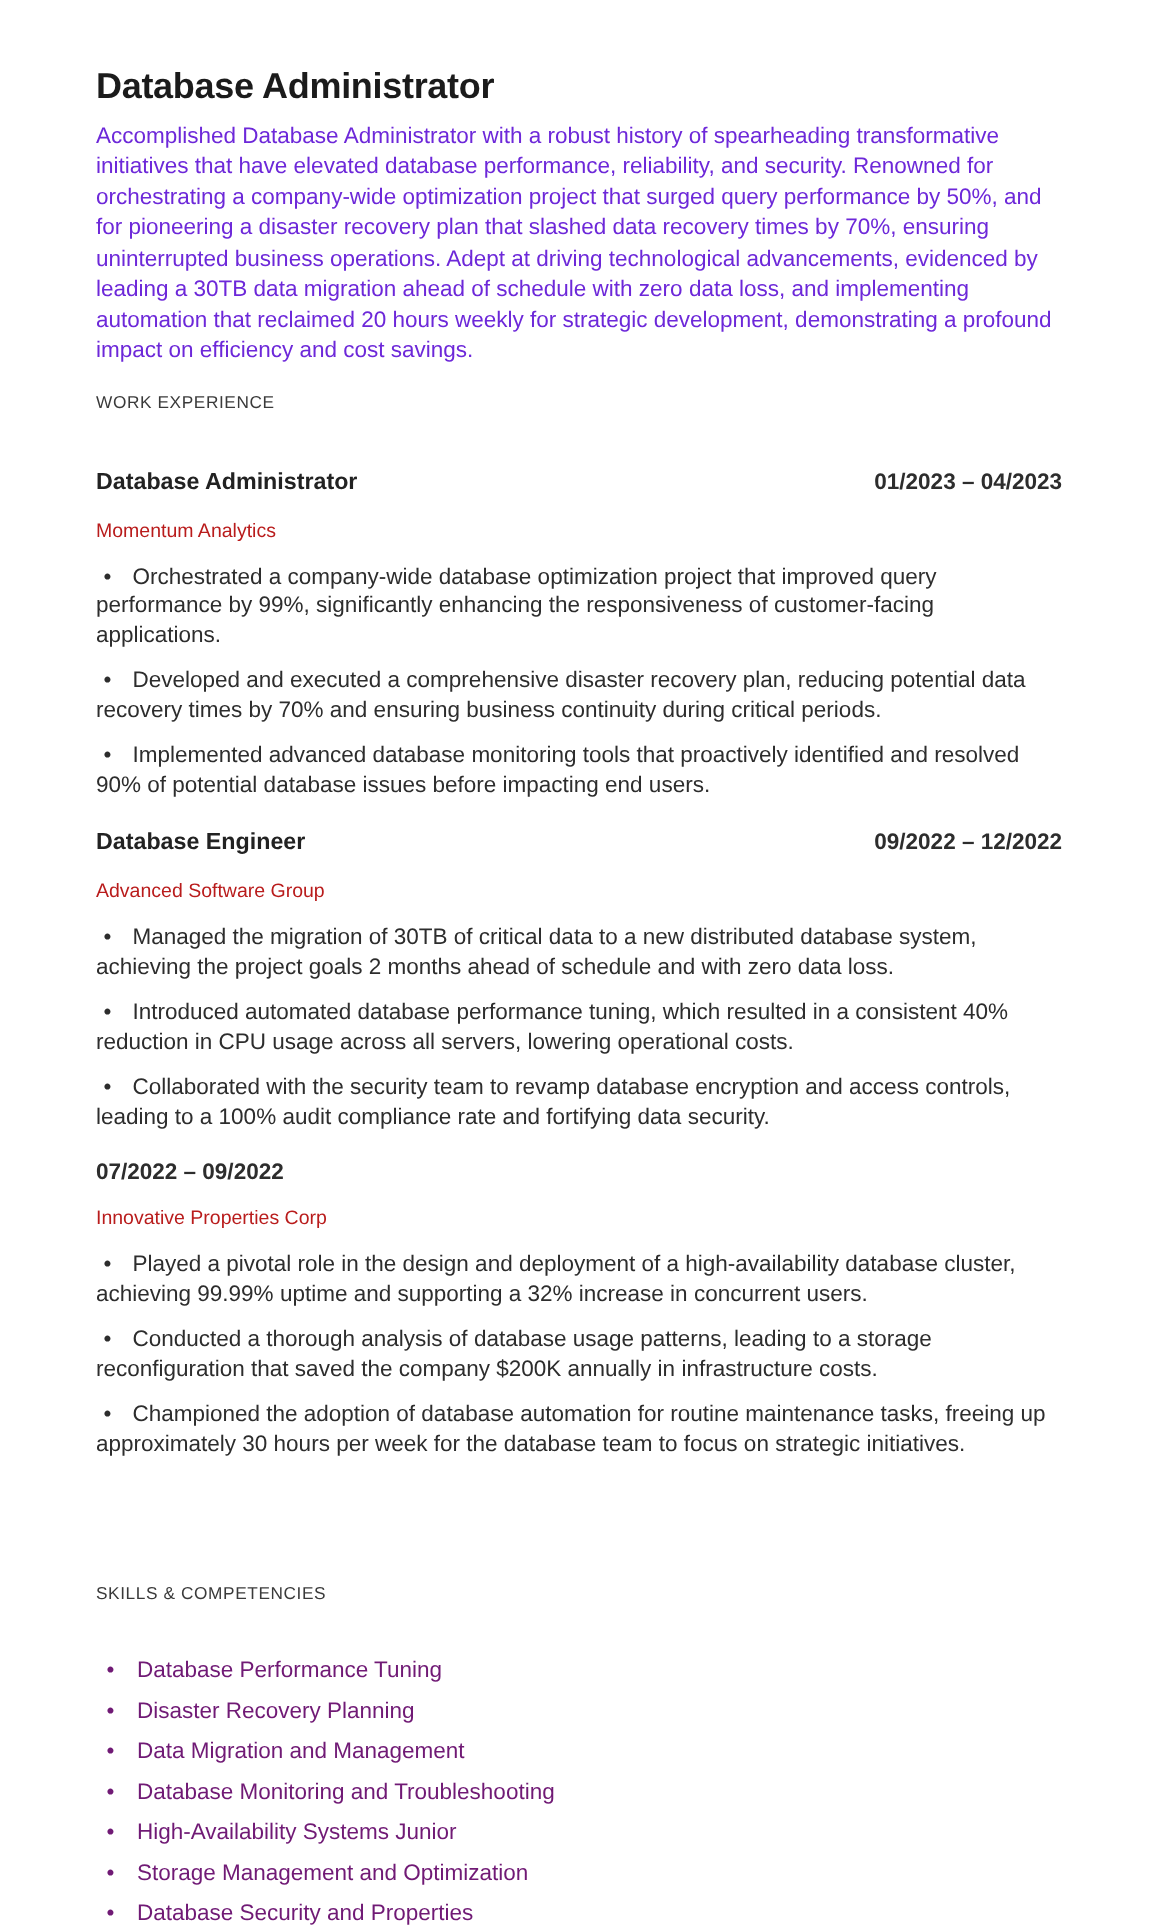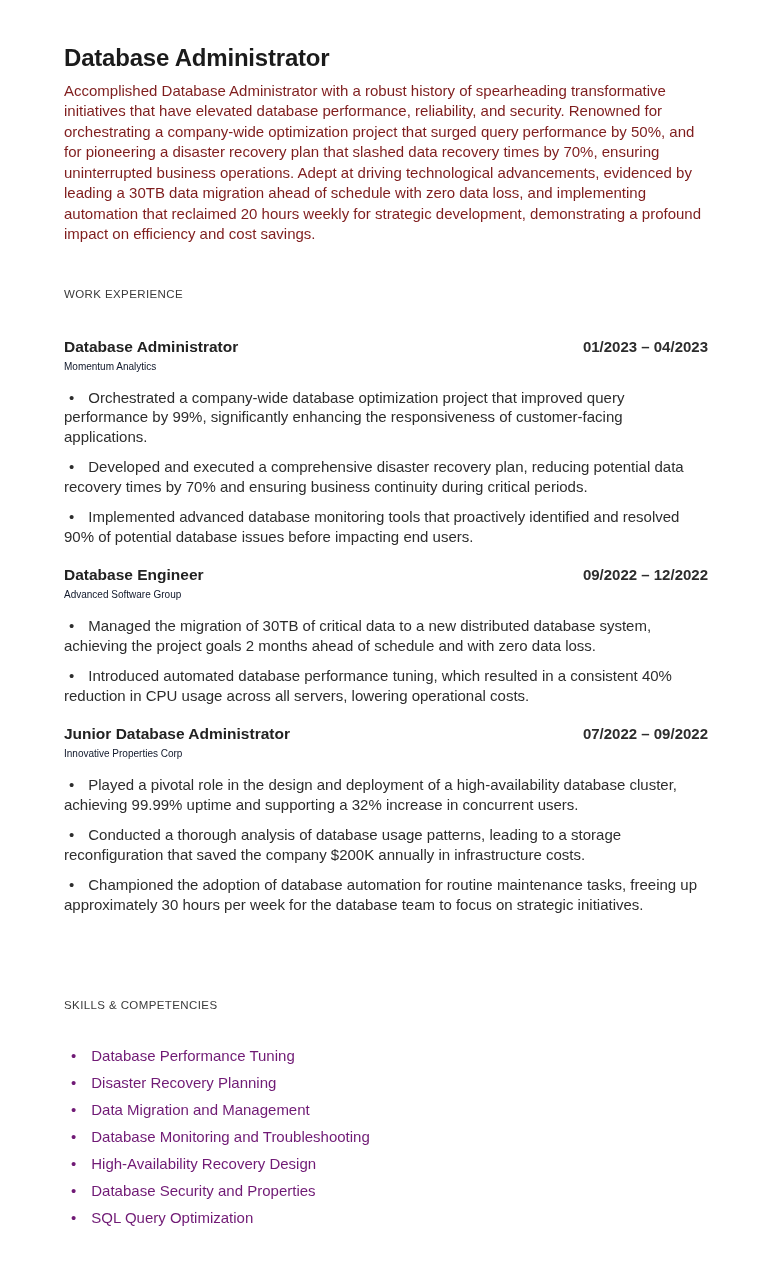--- a/index.html
+++ b/index.html
@@ -21,30 +21,30 @@
     font-weight: 700;
     color: #1b1b1b;
     letter-spacing: -0.2px;
     margin: 0 0 8px 0;
     line-height: 1.2;
   }
   .summary {
     font-size: 15px;
     line-height: 20.5px;
     margin: 0;
-    color: #7f1d1d;
+    color: #6d28d9;
   }
   .section-label {
     font-size: 11.5px;
     font-weight: 400;
     letter-spacing: 0.4px;
     color: #3a3a3a;
     margin: 0;
   }
-  .section-label.work { margin-top: 43px; }
+  .section-label.work { margin-top: 18px; }
   .section-label.skills { margin-top: 85px; }
   .jobs { margin-top: 37px; }
   .job { margin-top: 19px; }
   .job:first-child { margin-top: 0; }
   .job-header {
     display: flex;
     justify-content: space-between;
     align-items: baseline;
   }
   .job-title {
@@ -53,23 +53,23 @@
     color: #222222;
     line-height: 20px;
   }
   .job-dates {
     font-size: 15px;
     font-weight: 700;
     color: #2d2d2d;
     white-space: nowrap;
   }
   .job-company {
-    font-size: 10px;
-    color: #0f172a;
-    margin-top: 0;
+    font-size: 13px;
+    color: #b91c1c;
+    margin-top: 12px;
     line-height: 20px;
   }
   .bullet {
     font-size: 15px;
     line-height: 19.5px;
     margin: 11px 0 0 0;
     color: #2d2d2d;
   }
   .bullet .dot {
     display: inline-block;
@@ -117,40 +117,41 @@
     </div>
 
     <div class="job">
       <div class="job-header">
         <span class="job-title">Database Engineer</span>
         <span class="job-dates">09/2022 – 12/2022</span>
       </div>
       <div class="job-company">Advanced Software Group</div>
       <p class="bullet"><span class="dot">•</span><span>Managed the migration of 30TB of critical data to a new distributed database system, achieving the project goals 2 months ahead of schedule and with zero data loss.</span></p>
       <p class="bullet"><span class="dot">•</span><span>Introduced automated database performance tuning, which resulted in a consistent 40% reduction in CPU usage across all servers, lowering operational costs.</span></p>
+      <p class="bullet"><span class="dot">•</span><span>Collaborated with the security team to revamp database encryption and access controls, leading to a 100% audit compliance rate and fortifying data security.</span></p>
     </div>
 
     <div class="job">
       <div class="job-header">
-        <span class="job-title">Junior Database Administrator</span>
         <span class="job-dates">07/2022 – 09/2022</span>
       </div>
       <div class="job-company">Innovative Properties Corp</div>
       <p class="bullet"><span class="dot">•</span><span>Played a pivotal role in the design and deployment of a high-availability database cluster, achieving 99.99% uptime and supporting a 32% increase in concurrent users.</span></p>
       <p class="bullet"><span class="dot">•</span><span>Conducted a thorough analysis of database usage patterns, leading to a storage reconfiguration that saved the company $200K annually in infrastructure costs.</span></p>
       <p class="bullet"><span class="dot">•</span><span>Championed the adoption of database automation for routine maintenance tasks, freeing up approximately 30 hours per week for the database team to focus on strategic initiatives.</span></p>
     </div>
 
   </div>
 
   <p class="section-label skills">SKILLS &amp; COMPETENCIES</p>
 
   <ul class="skills-list">
     <li><span class="dot">•</span><span>Database Performance Tuning</span></li>
     <li><span class="dot">•</span><span>Disaster Recovery Planning</span></li>
     <li><span class="dot">•</span><span>Data Migration and Management</span></li>
     <li><span class="dot">•</span><span>Database Monitoring and Troubleshooting</span></li>
-    <li><span class="dot">•</span><span>High-Availability Recovery Design</span></li>
+    <li><span class="dot">•</span><span>High-Availability Systems Junior</span></li>
+    <li><span class="dot">•</span><span>Storage Management and Optimization</span></li>
     <li><span class="dot">•</span><span>Database Security and Properties</span></li>
     <li><span class="dot">•</span><span>SQL Query Optimization</span></li>
   </ul>
 
 </div>
 
 </body></html>

